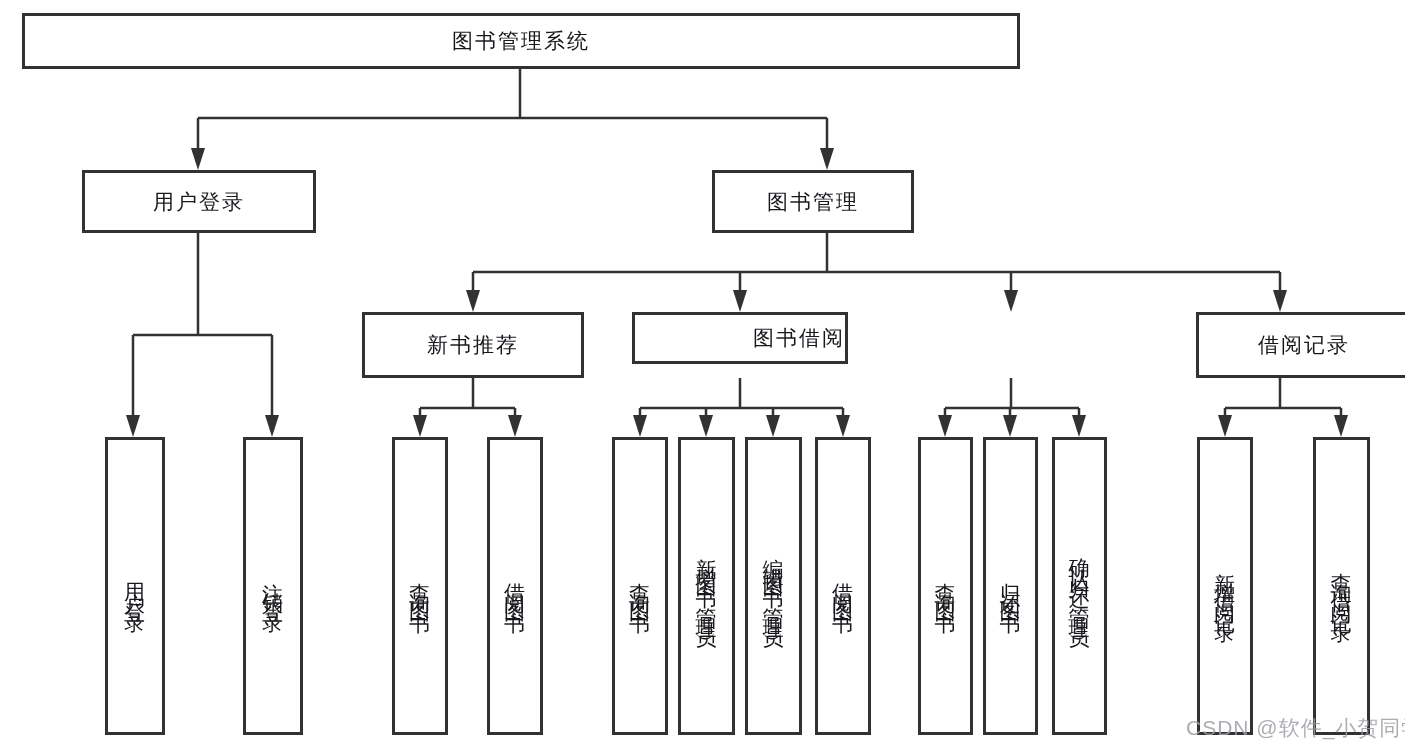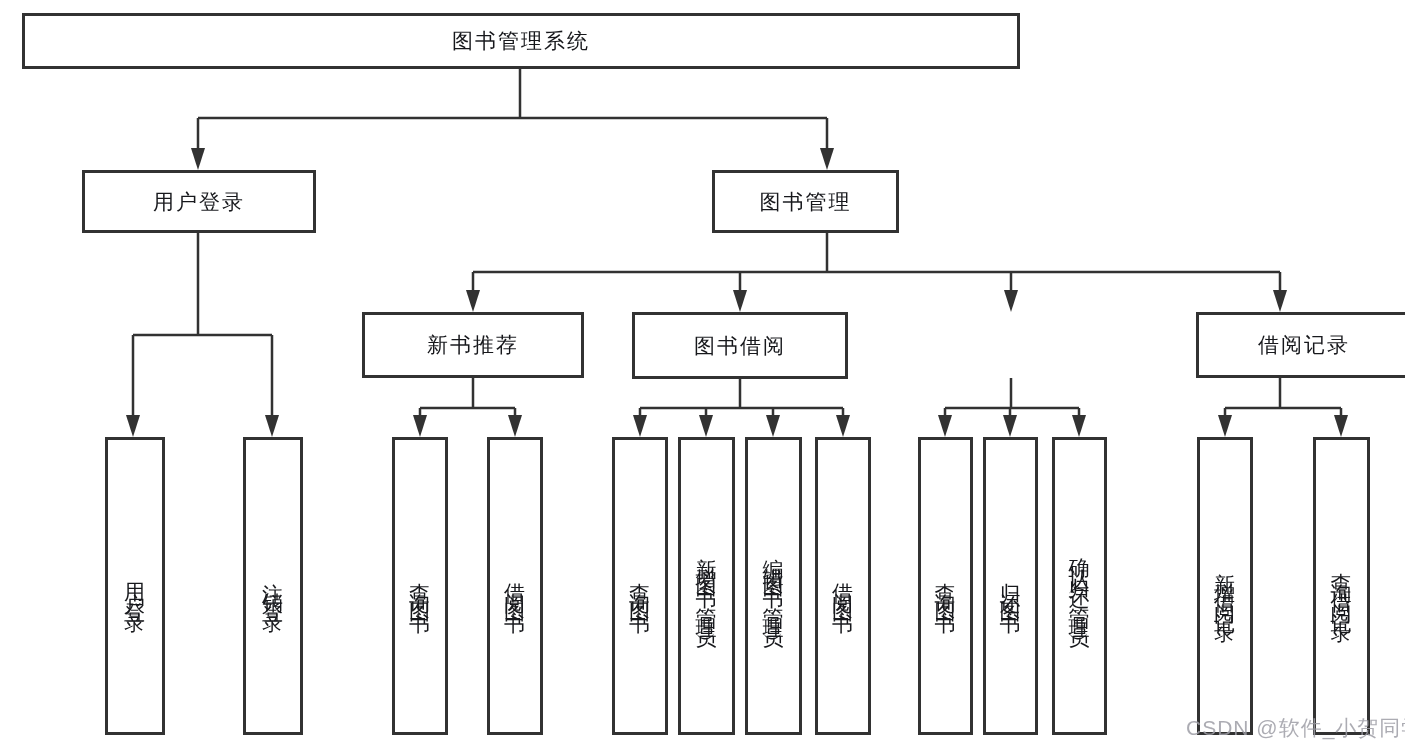--- a/index.html
+++ b/index.html
@@ -36,24 +36,24 @@
   .v-label {
     writing-mode: vertical-rl;
     font-size: 21px;
     letter-spacing: 10px;
     line-height: 1;
   }
   
   .b-root   { left: 22px;  top: 13px;  width: 998px; height: 56px; }
   
   .b-login  { left: 82px;  top: 170px; width: 234px; height: 63px; }
-  .b-mgmt   { left: 712px; top: 170px; width: 187px; height: 63px; }
+  .b-mgmt   { left: 712px; top: 170px; width: 202px; height: 63px; }
   
   .b-rec    { left: 362px;  top: 312px; width: 222px; height: 66px; }
-  .b-borrow { left: 632px;  top: 312px; width: 216px; height: 67px; }
+  .b-borrow { left: 632px;  top: 312px; width: 216px; height: 52px; justify-content: flex-end; }
   .b-cur    { left: 902px;  top: 312px; width: 218px; height: 66px; }
   .b-record { left: 1172px; top: 312px; width: 216px; height: 66px; margin-left: 24px; }
   
   .tall { top: 437px; height: 298px; }
   .b-l1  { left: 105px;  width: 60px; }
   .b-l2  { left: 243px;  width: 60px; }
   .b-l3  { left: 392px;  width: 56px; }
   .b-l4  { left: 487px;  width: 56px; }
   .b-l5  { left: 612px;  width: 56px; }
   .b-l6  { left: 678px;  width: 57px; }

